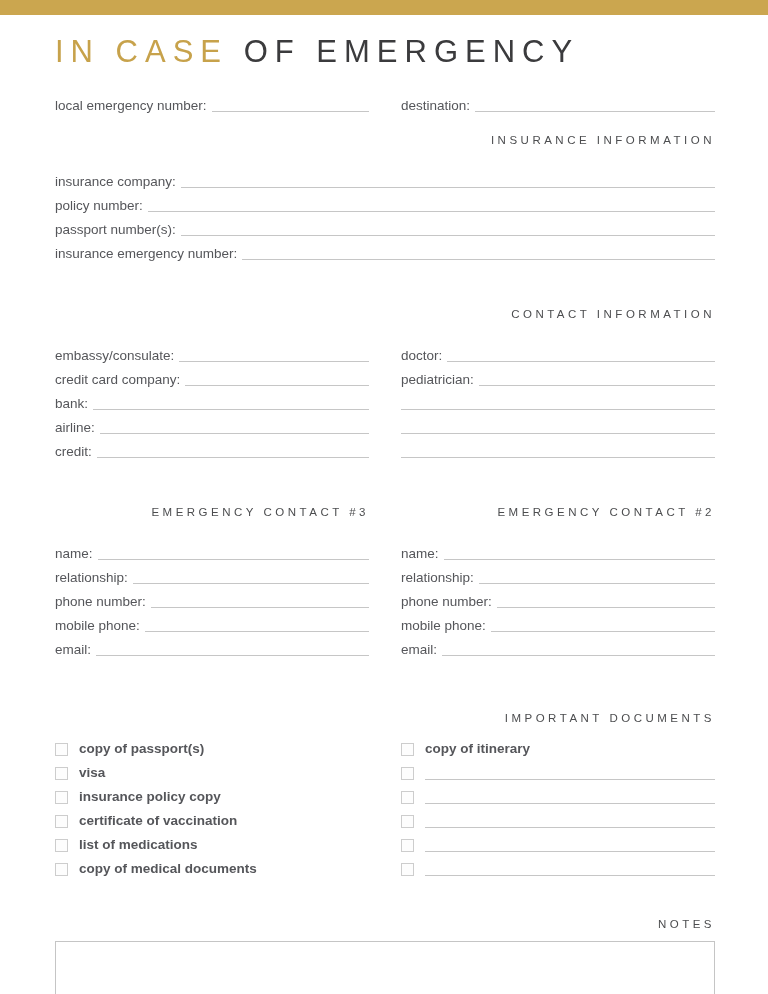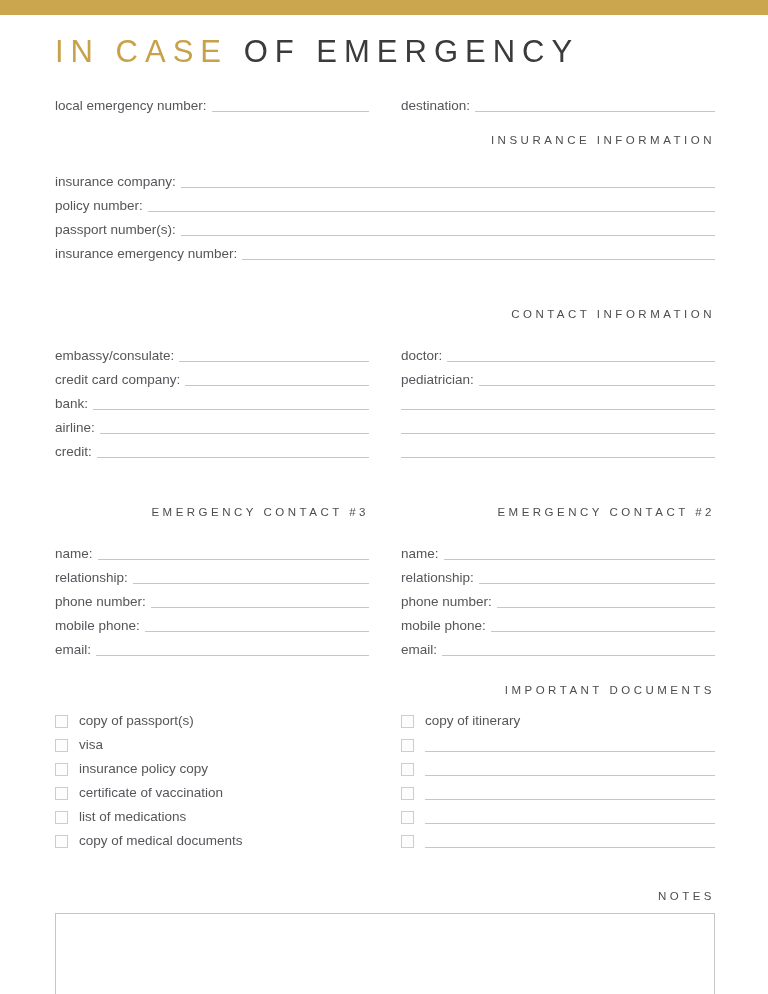--- a/index.html
+++ b/index.html
@@ -61,24 +61,24 @@
   .section-heading {
     font-size:11.5px;
     font-weight:400;
     color:#4c4d4f;
     letter-spacing:3.5px;
     line-height:14px;
     text-align:right;
   }
   .mt-insurance { margin-top:18px; }
   .mt-section   { margin-top:44px; }
-  .mt-docs      { margin-top:24px; }
+  .mt-docs      { margin-top:52px; }
   .mt-notes     { margin-top:36px; }
   .rows-tight   { margin-top:20px; }
-  .rows-cb      { margin-top:12px; }
+  .rows-cb      { margin-top:12px;font-weight:bold; }
 
   .crow {
     display:flex;
     align-items:center;
     height:24px;
   }
   .cbox {
     width:13px; height:13px;
     flex:0 0 13px;
     border:1px solid #cdcdcd;

